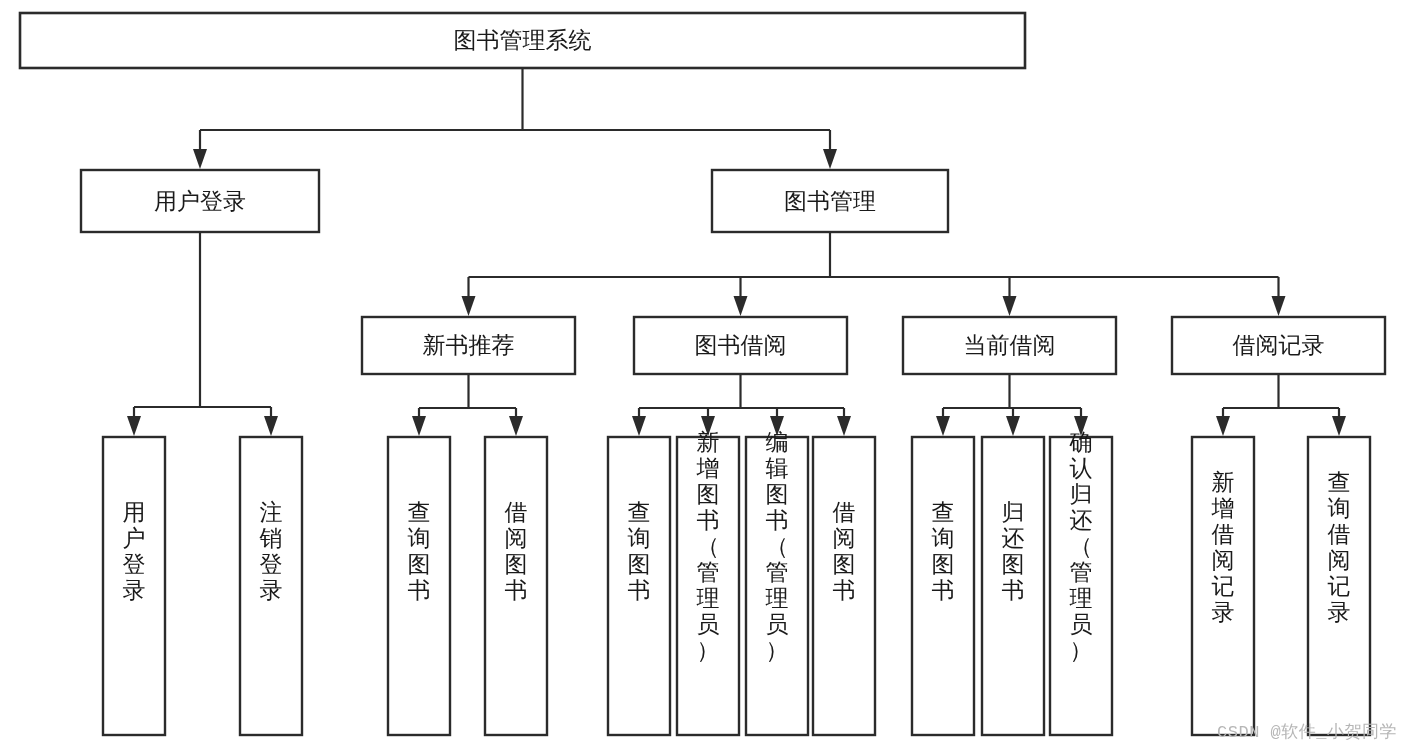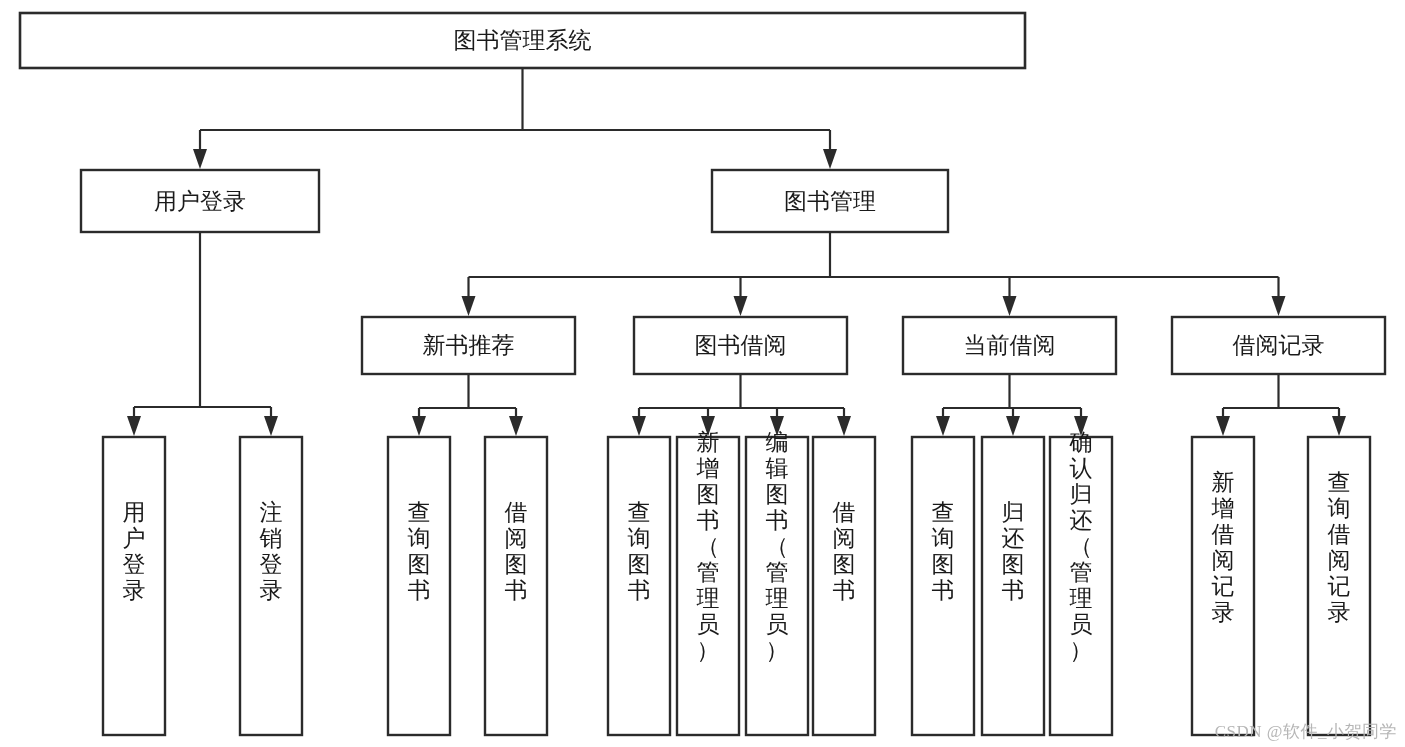--- a/index.html
+++ b/index.html
@@ -58,21 +58,21 @@
   .node-label-vertical {
     fill: #1a1a1a;
     font-family: "DejaVu Sans", "Liberation Sans", sans-serif;
     font-size: 23px;
     text-anchor: middle;
   }
   .watermark-text {
     position: absolute;
     right: 8px;
     bottom: 4px;
-    font-family: Liberation Serif, serif;
+    font-family: Liberation Mono, monospace;
     font-size: 17px;
     color: #b6b6b6;
     white-space: nowrap;
     letter-spacing: 0.5px;
     user-select: none;
   }
 </style>
 </head>
 <body>
 

